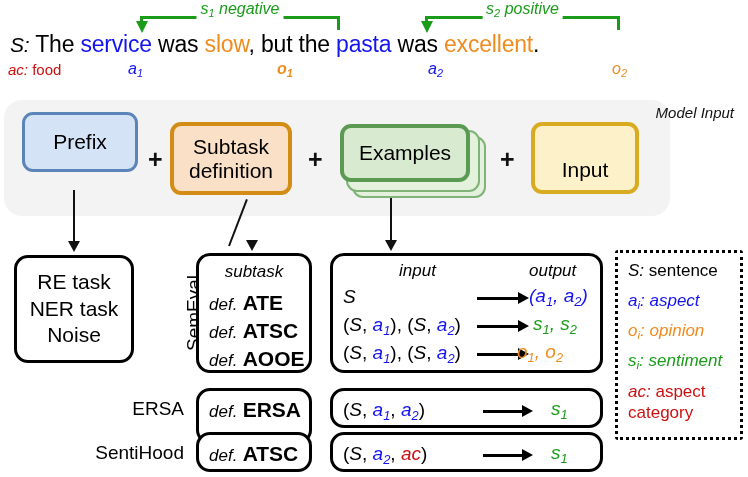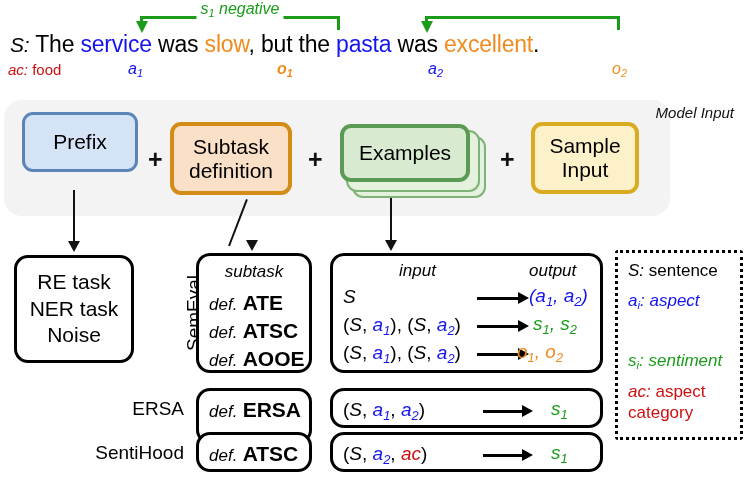--- a/index.html
+++ b/index.html
@@ -99,20 +99,21 @@
   <div class="lt"></div>
   <div class="arw"></div>
   <div class="lbl"><i>s</i><span class="sub">1</span> <span>negative</span></div>
 </div>
 
 <div class="bracket" id="bracket-s2" style="left:425px;top:2px;width:195px;">
   <div class="bar"></div>
   <div class="rt"></div>
   <div class="lt"></div>
   <div class="arw"></div>
+  <div class="lbl"><i>s</i><span class="sub">2</span> <span>positive</span></div>
 </div>
 
 <div class="abs" id="sentence-line"><span class="pfx">S:</span> <span class="c-black">The </span><span class="c-blue">service</span><span class="c-black"> was </span><span class="c-orange">slow</span><span class="c-black">, but the </span><span class="c-blue">pasta</span><span class="c-black"> was </span><span class="c-orange">excellent</span><span class="c-black">.</span></div>
 
 <div class="abs" id="ac-line"><span class="it">ac:</span> <span>food</span></div>
 
 <div class="anno c-blue" style="left:128px;">a<span class="sub">1</span></div>
 <div class="anno c-orange" style="left:277px;font-weight:bold;">o<span class="sub">1</span></div>
 <div class="anno c-blue" style="left:428px;">a<span class="sub">2</span></div>
 <div class="anno c-orange" style="left:612px;">o<span class="sub">2</span></div>
@@ -131,21 +132,21 @@
 <div class="plus" style="left:308px;top:145px;"><span>+</span></div>
 
 <div class="stack" id="stack2"></div>
 <div class="stack" id="stack1"></div>
 <div class="mbox" id="box-examples">
   <span>Examples</span>
 </div>
 <div class="plus" style="left:500px;top:145px;"><span>+</span></div>
 
 <div class="mbox" id="box-sample">
-  <span><span>Sample</span><br><span>Input</span></span>
+  <span><br><span>Input</span></span>
 </div>
 
 <div class="arrow-line" style="left:73px;top:190px;height:53px;"></div>
 <div class="arrow-head" style="left:68px;top:241px;"></div>
 
 <div class="arrow-line" style="left:228px;top:196px;height:50px;transform:rotate(21deg);transform-origin:bottom center;"></div>
 <div class="arrow-head" style="left:246px;top:240px;"></div>
 
 <div class="arrow-line" style="left:390px;top:184px;height:58px;"></div>
 <div class="arrow-head" style="left:385px;top:240px;"></div>
@@ -216,19 +217,22 @@
   <div class="iorow-out c-green" style="left:218px;top:7px;"><i>s<span class="sub">1</span></i></div>
 </div>
 
 <div id="legend" class="abs">
   <div class="legend-item" style="top:8px;font-style:normal;">
     <i>S:</i> <span>sentence</span>
   </div>
   <div class="legend-item c-blue" style="top:38px;">
     a<span class="sub">i</span>: <span>aspect</span>
   </div>
+  <div class="legend-item c-orange" style="top:68px;">
+    o<span class="sub">i</span>: <span>opinion</span>
+  </div>
   <div class="legend-item c-green" style="top:98px;">
     s<span class="sub">i</span>: <span>sentiment</span>
   </div>
   <div class="legend-item c-red" style="top:128px;font-style:normal;white-space:normal;width:112px;line-height:1.25;">
     <i>ac:</i> <span>aspect category</span>
   </div>
 </div>
 
 </body></html>

